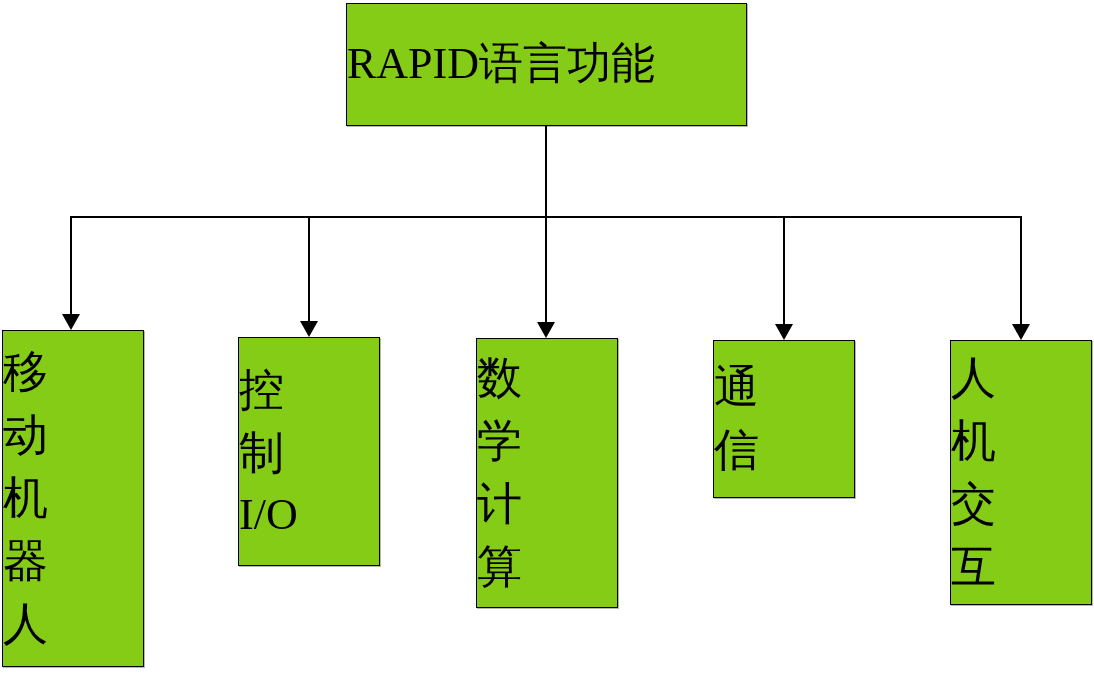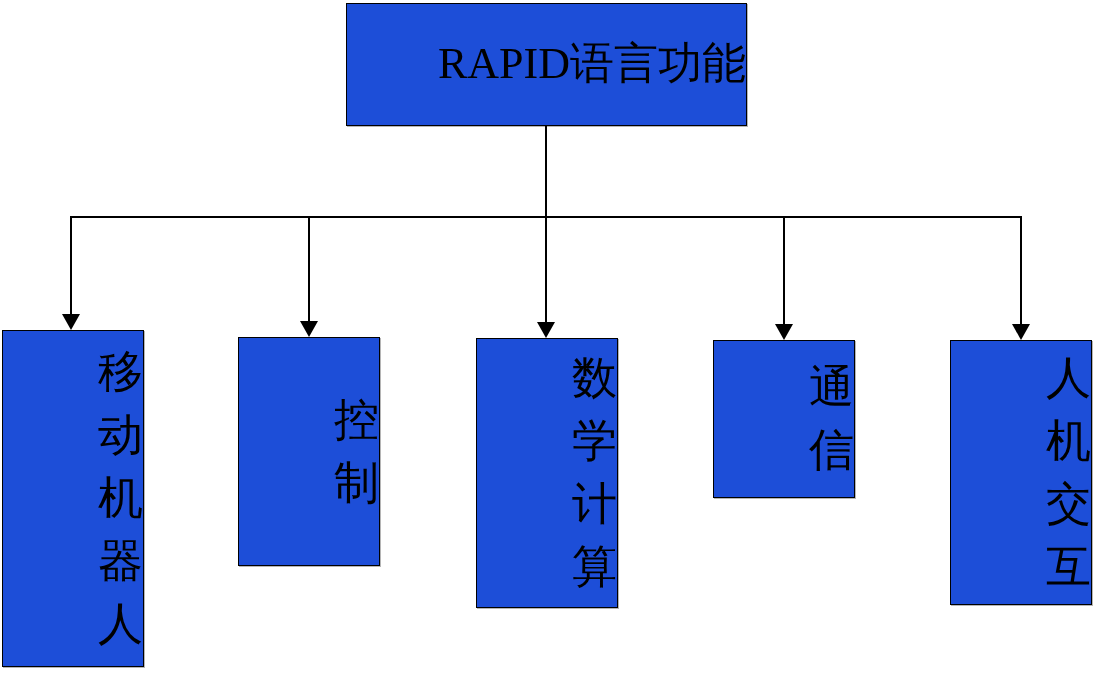--- a/index.html
+++ b/index.html
@@ -13,25 +13,25 @@
     height: 673px;
     background: #ffffff;
     overflow: hidden;
     font-family: "Liberation Serif", "DejaVu Serif", serif;
     color: #000000;
   }
   .node {
     position: absolute;
     box-sizing: border-box;
     border: 1px solid #000000;
-    background: #1d4ed8;
+    background: #84cc16;
     box-shadow: 1px 1px 0 0 #b5b5b5;
     display: flex;
     flex-direction: column;
-    align-items: flex-end;
+    align-items: flex-start;
     justify-content: center;
   }
   .root-node {
     font-size: 44px;
     line-height: 1.1;
     letter-spacing: 0px;
     white-space: nowrap;
   }
   .leaf-node {
     padding: 10px 0;
@@ -94,20 +94,21 @@
     <span class="leaf-line">移</span>
     <span class="leaf-line">动</span>
     <span class="leaf-line">机</span>
     <span class="leaf-line">器</span>
     <span class="leaf-line">人</span>
   </div>
 
   <div class="node leaf-node" style="left:238px; top:337px; width:142px; height:229px;">
     <span class="leaf-line">控</span>
     <span class="leaf-line">制</span>
+    <span class="leaf-line latin">I/O</span>
   </div>
 
   <div class="node leaf-node" style="left:476px; top:338px; width:142px; height:270px;">
     <span class="leaf-line">数</span>
     <span class="leaf-line">学</span>
     <span class="leaf-line">计</span>
     <span class="leaf-line">算</span>
   </div>
 
   <div class="node leaf-node" style="left:713px; top:340px; width:142px; height:158px;">

